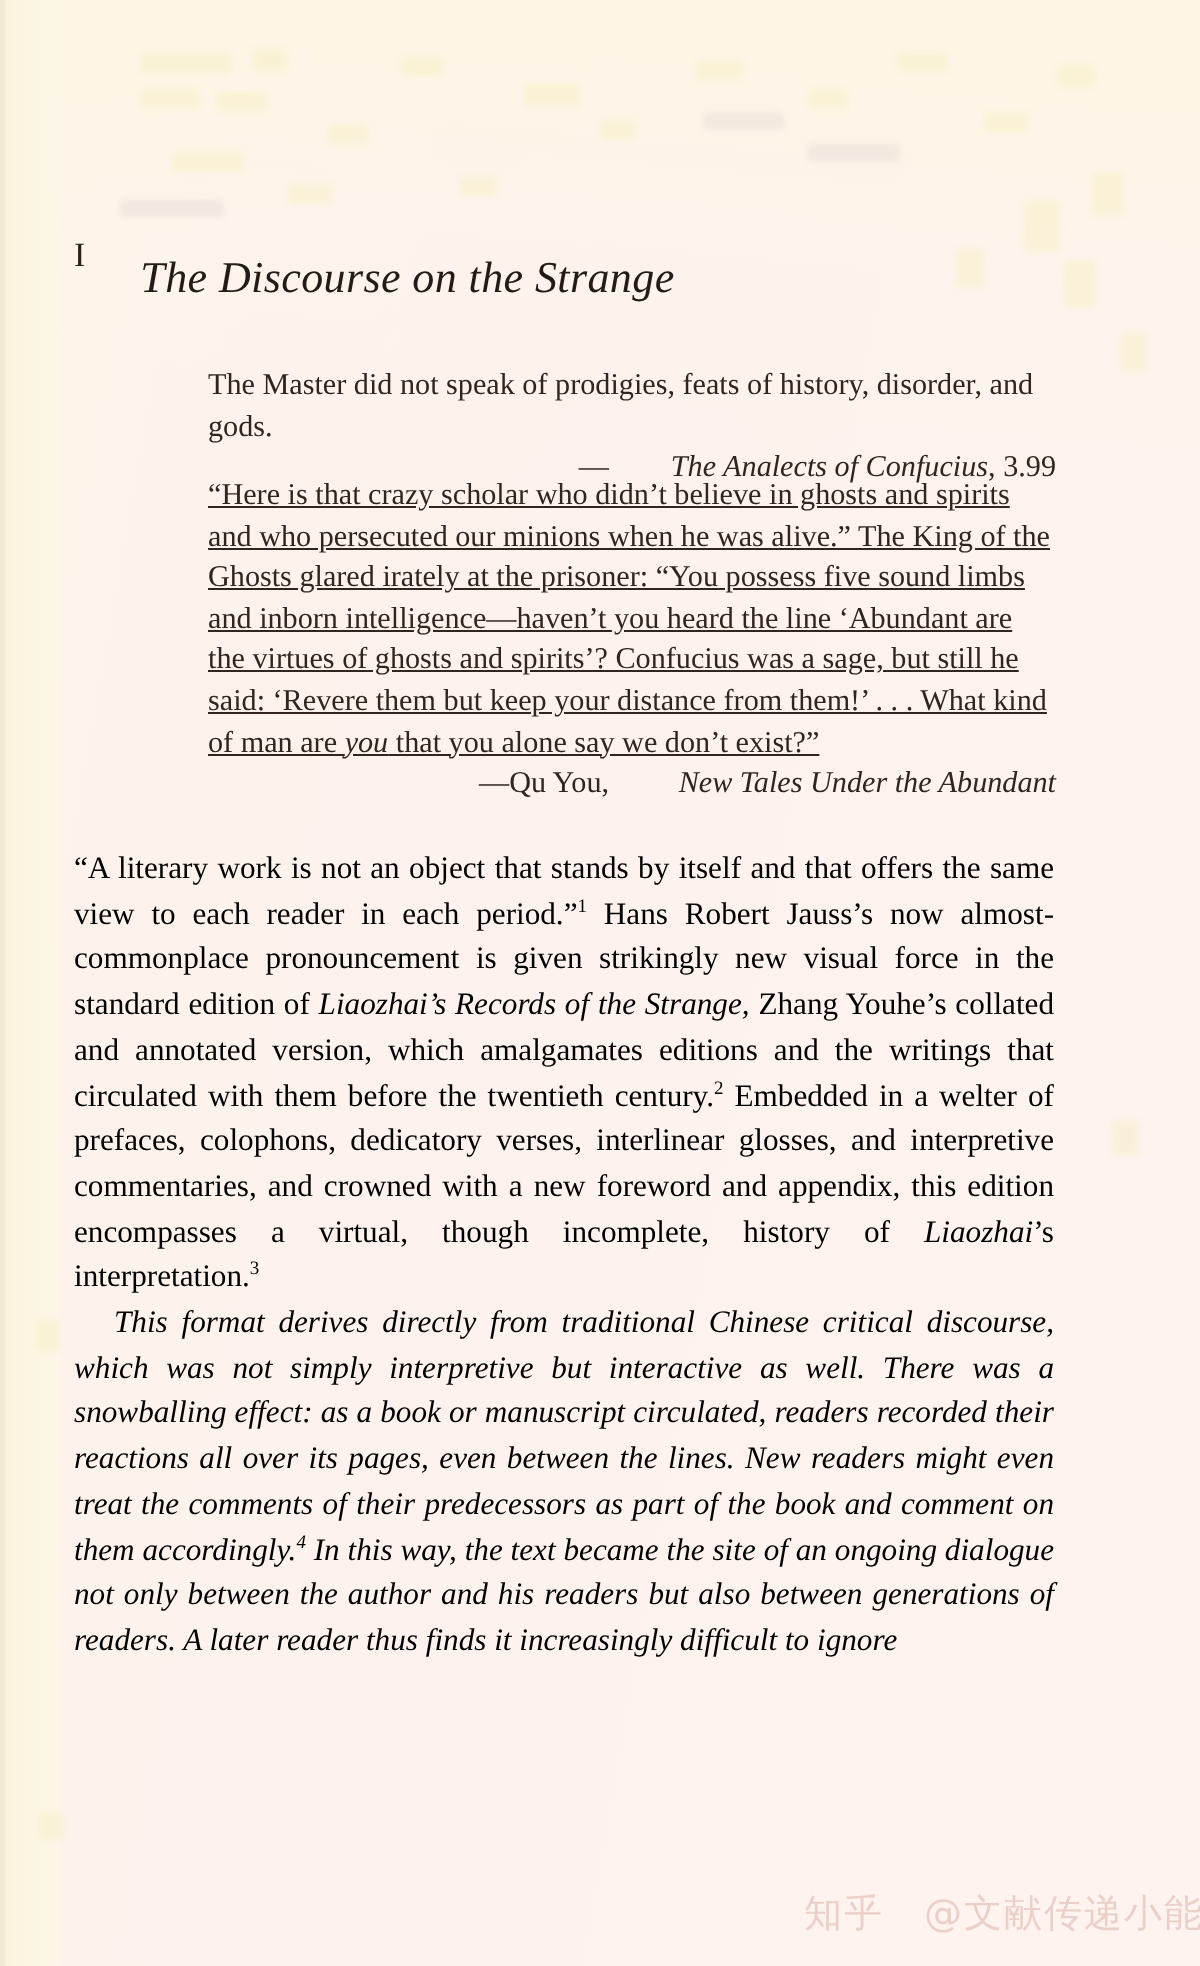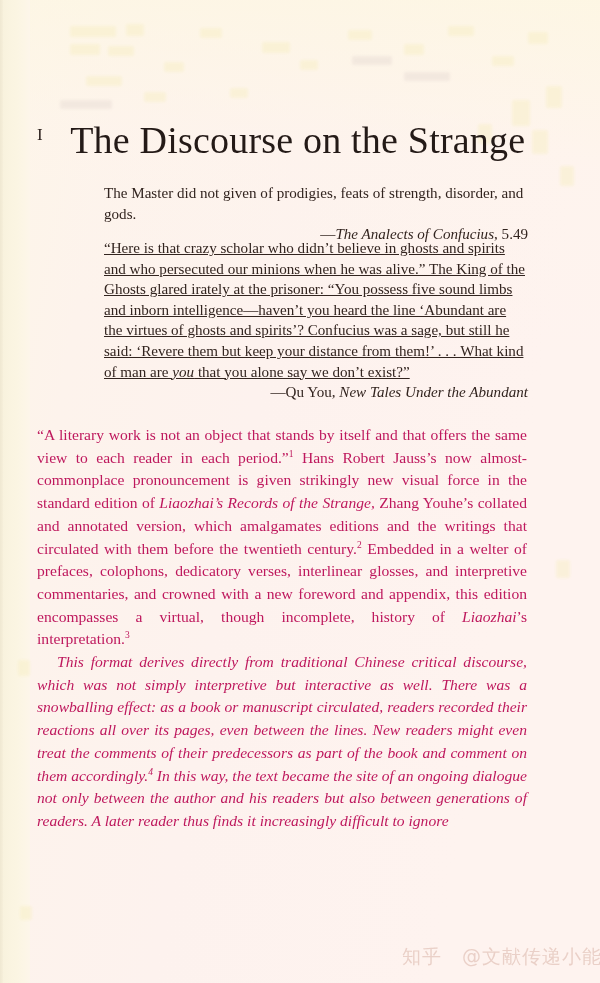--- a/index.html
+++ b/index.html
@@ -89,21 +89,22 @@
   #chapter-number {
     display: inline-block;
     font-size: 17px;
     letter-spacing: 0.5px;
     vertical-align: 13px;
     color: #2b1f1c;
     font-variant: small-caps;
   }
   #chapter-title {
     display: inline-block;
-    font-size: 38px;
+    font-style: italic;
+    font-size: 22px;
     letter-spacing: 0.2px;
     margin-left: 27px;
     color: #241a17;
   }
 
   
   .epigraph {
     position: absolute;
     left: 104px;
     width: 424px;
@@ -118,33 +119,33 @@
   .attrib-line {
     display: block;
     position: relative;
   }
   .attrib {
     position: absolute;
     right: 0;
     top: 0;
     white-space: nowrap;
   }
-  .attrib .work { font-style: italic; }
+  .attrib .work { font-style: italic; margin-left: 31px; }
 
   
   #body-block {
     position: absolute;
     left: 37px;
     top: 424px;
     width: 490px;
     font-size: 15.6px;
     line-height: 22.7px;
     text-align: justify;
     text-justify: inter-word;
-    color: #be185d;
+    color: #000000;
   }
   #body-block p {
     margin: 0;
   }
   #body-block p.indent {
     text-indent: 20px;
     font-style: italic;
   }
   .it { font-style: italic; }
   sup {
@@ -205,23 +206,23 @@
   <div class="showthrough" style="left:20px;  top:906px; width:12px; height:14px;"></div>
   <div class="showthrough" style="left:556px; top:560px; width:14px; height:18px;"></div>
 
   <div id="content">
 
     <div id="chapter-head">
       <span id="chapter-number">I</span><span id="chapter-title">The Discourse on the Strange</span>
     </div>
 
     <div class="epigraph" id="epigraph-1">
-      <span class="epi-text">The Master did not given of prodigies, feats of strength, disorder, and gods.</span>
+      <span class="epi-text">The Master did not speak of prodigies, feats of history, disorder, and gods.</span>
       <span class="attrib-line">
-        <span class="attrib"><span>—</span><span class="work">The Analects of Confucius</span><span>, 5.49</span></span>
+        <span class="attrib"><span>—</span><span class="work">The Analects of Confucius</span><span>, 3.99</span></span>
       </span>
     </div>
 
     <div class="epigraph" id="epigraph-2">
       <span>“Here is that crazy scholar who didn’t believe in ghosts and spirits and who persecuted our minions when he was alive.” The King of the Ghosts glared irately at the prisoner: “You possess five sound limbs and inborn intelligence—haven’t you heard the line ‘Abundant are the virtues of ghosts and spirits’? Confucius was a sage, but still he said: ‘Revere them but keep your distance from them!’ . . . What kind of man are </span><span class="it">you</span><span> that you alone say we don’t exist?”</span>
       <span class="attrib-line">
         <span class="attrib"><span>—</span><span>Qu You, </span><span class="work">New Tales Under the Abundant</span></span>
       </span>
     </div>
 

